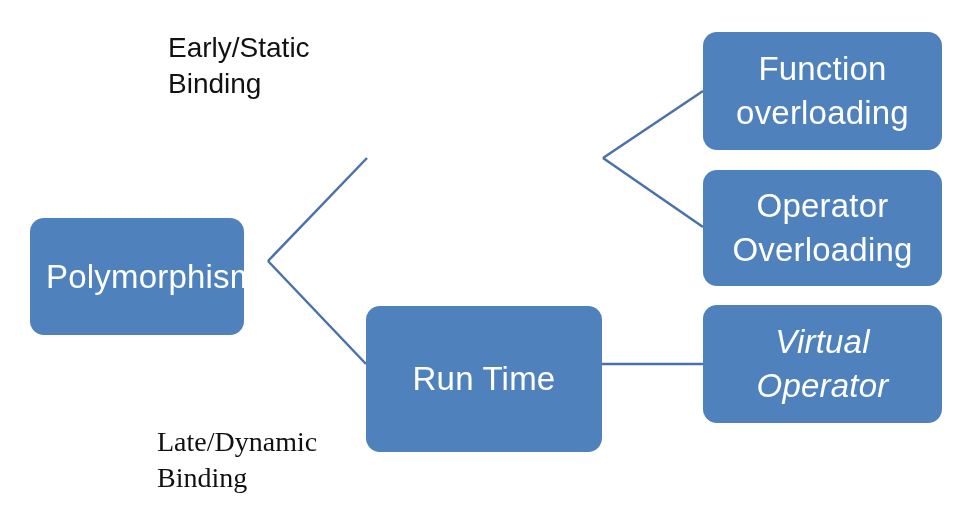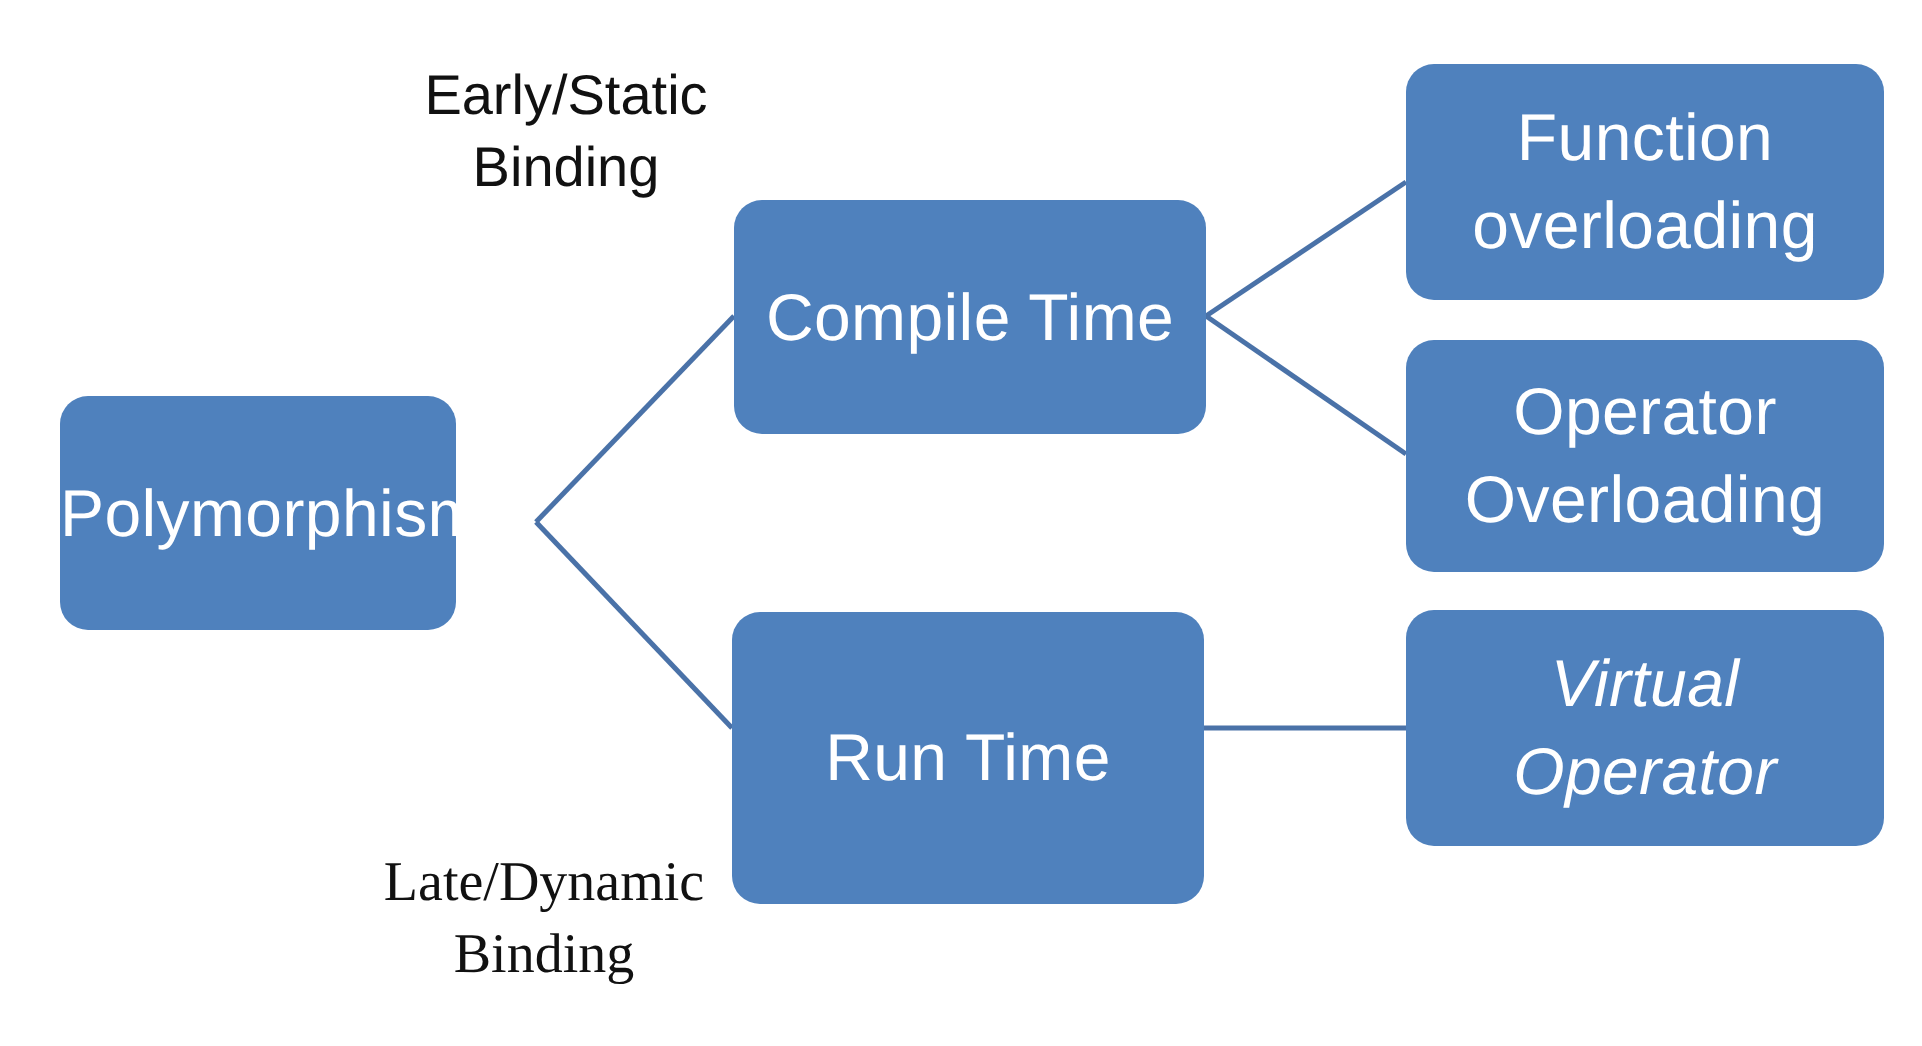--- a/index.html
+++ b/index.html
@@ -34,26 +34,25 @@
     font-size: 33px;
     line-height: 1.32;
     letter-spacing: 0.2px;
   }
   .node span { display: block; white-space: nowrap; }
   .annotation {
     position: absolute;
     color: #111111;
     font-size: 28px;
     line-height: 1.3;
-    text-align: center;
   }
   .annotation span { display: block; }
 
   
-  #node-root        { left: 30px;  top: 198px; width: 198px; height: 117px; }
+  #node-root        { left: 30px;  top: 218px; width: 198px; height: 117px; padding-left: 16px; }
   #node-compile     { left: 367px; top: 100px; width: 236px; height: 117px; }
   #node-run         { left: 366px; top: 306px; width: 236px; height: 146px; }
   #node-funcover    { left: 703px; top: 32px;  width: 239px; height: 118px; }
   #node-operover    { left: 703px; top: 170px; width: 239px; height: 116px; }
   #node-virtual     { left: 703px; top: 305px; width: 239px; height: 118px; font-style: italic; }
   #label-early      { left: 168px; top: 30px;  width: 230px; }
   #label-late       { left: 157px; top: 424px; width: 230px; font-family: Liberation Serif, serif; }
 </style>
 </head>
 <body>
@@ -70,23 +69,20 @@
 
   <div class="annotation" id="label-early">
     <span>Early/Static</span>
     <span>Binding</span>
   </div>
 
   <div class="node" id="node-root">
     <span>Polymorphism</span>
   </div>
 
-  <div class="node" id="node-compile">
-    <span>Compile Time</span>
-  </div>
 
   <div class="node" id="node-run">
     <span>Run Time</span>
   </div>
 
   <div class="node" id="node-funcover">
     <span>Function</span>
     <span>overloading</span>
   </div>
 

